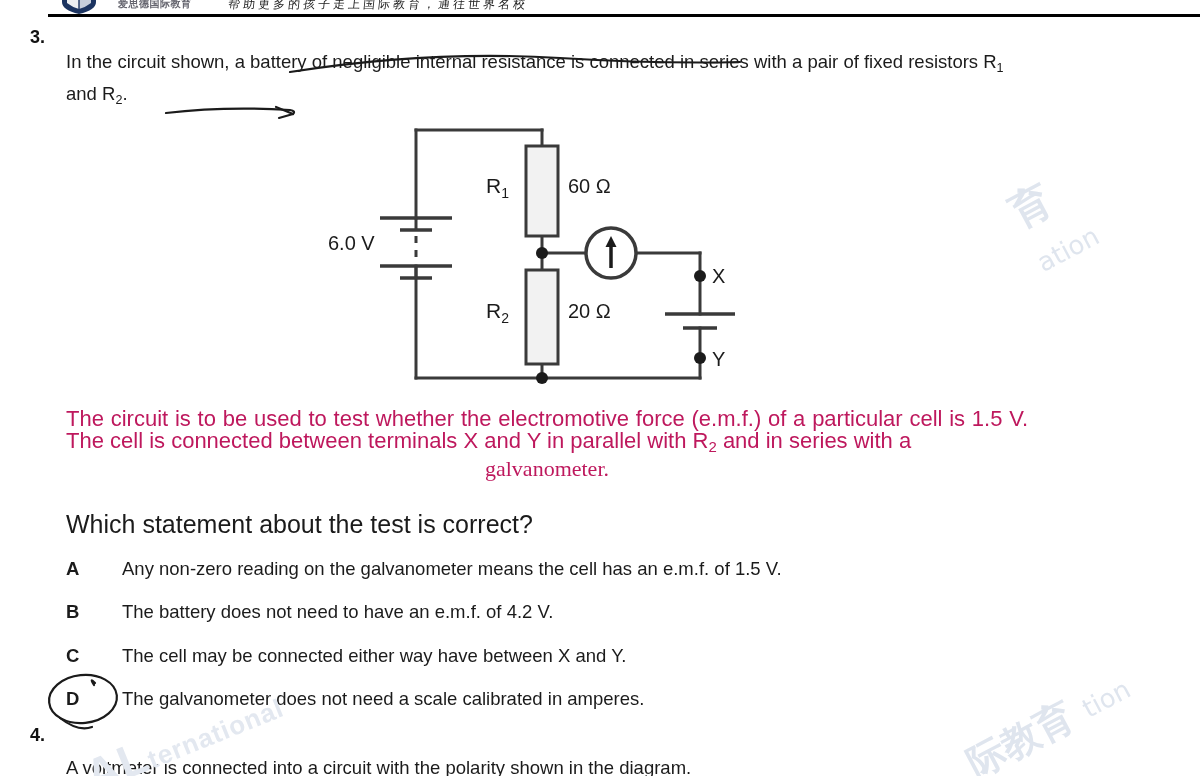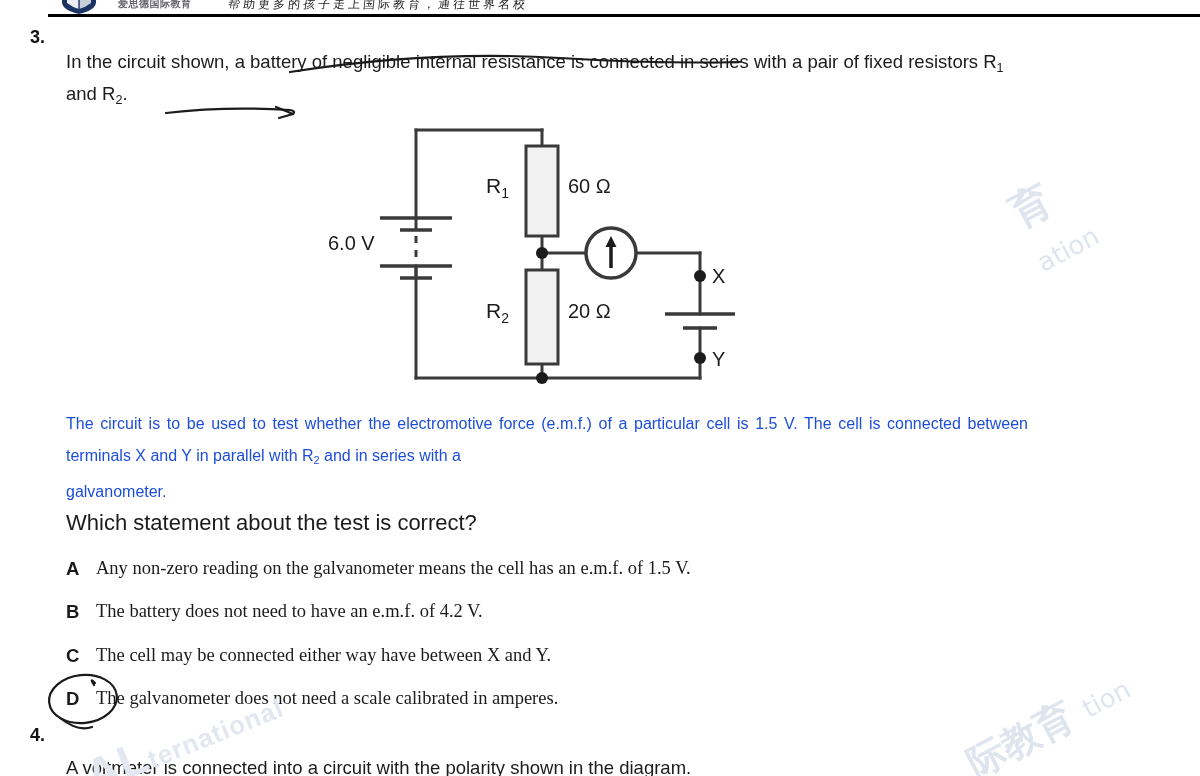--- a/index.html
+++ b/index.html
@@ -76,51 +76,50 @@
   }
   #stem .sub, .sub {
     font-size: 0.68em;
     vertical-align: -0.28em;
   }
 
   #para-test {
     position: absolute;
     left: 66px; top: 408px;
     width: 962px;
-    font-size: 16px;
-    line-height: 32px;
+    font-size: 22px;
+    line-height: 22px;
     text-align: justify;
-    color: #1d4ed8;
-  }
-  #para-test .lastline { display: block; text-align: left; }
+    color: #be185d;
+  }
+  #para-test .lastline { display: block; text-align: center; font-family: Liberation Serif, serif; }
 
   #para-question {
     position: absolute;
     left: 66px; top: 510px;
-    font-size: 22px;
+    font-size: 25px;
     color: #1b1b1b;
   }
 
   
   .option {
     position: absolute;
     left: 66px;
     width: 960px;
     font-size: 18.5px;
     color: #1b1b1b;
   }
   .option .letter {
     position: absolute;
     left: 0; top: 0;
     font-weight: bold;
   }
   .option .otext {
     display: block;
-    margin-left: 30px;
-    font-family: Liberation Serif, serif;
+    margin-left: 56px;
   }
   #option-a { top: 558px; }
   #option-b { top: 601px; }
   #option-c { top: 645px; }
   #option-d { top: 688px; }
 
   #q4-text {
     position: absolute;
     left: 66px; top: 757px;
     font-size: 18.5px;

